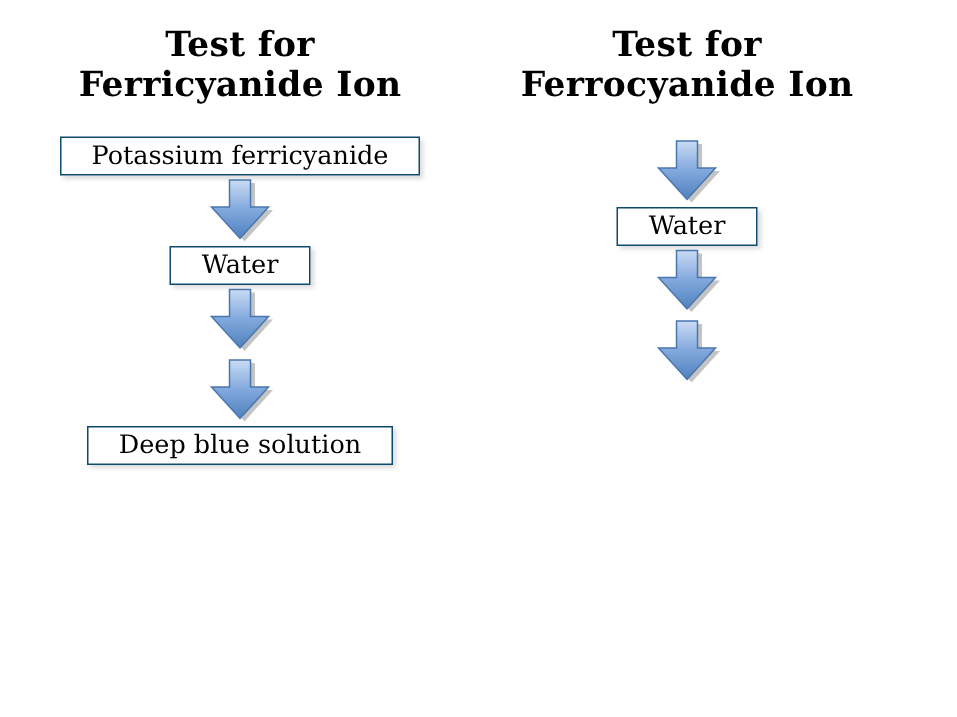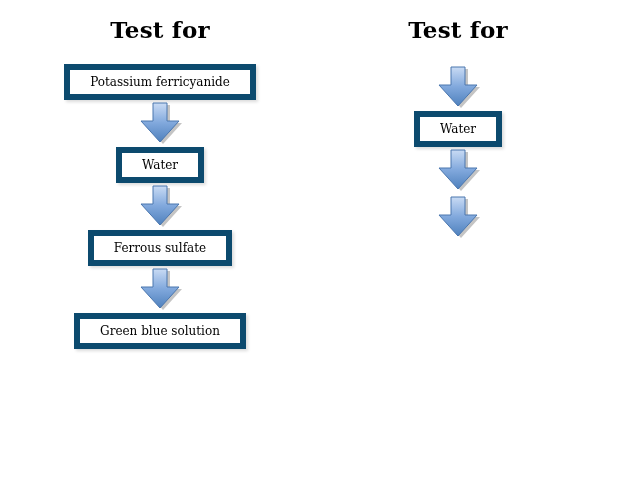--- a/index.html
+++ b/index.html
@@ -34,23 +34,23 @@
     text-align: center;
     letter-spacing: 0.2px;
   }
   .title-line {
     display: block;
     white-space: nowrap;
   }
   .box {
     box-sizing: border-box;
     background: #ffffff;
-    border: 6px solid #0c4a6e;
+    border: 1px solid #0c4a6e;
     padding: 2px 20px;
-    font-size: 12px;
+    font-size: 17px;
     line-height: 20px;
     white-space: nowrap;
     text-align: center;
     box-shadow: 2px 2px 3px rgba(0,0,0,0.14);
   }
   .arrow {
     display: block;
     margin: 2px 0 3px 0;
   }
   .defs-holder {
@@ -70,49 +70,50 @@
         <stop offset="0" stop-color="#c9dbf4"></stop>
         <stop offset="0.5" stop-color="#82a9dd"></stop>
         <stop offset="1" stop-color="#4f81bd"></stop>
       </linearGradient>
     </defs>
   </svg>
 
   <section class="column col-left">
     <h2 class="title">
       <span class="title-line">Test for</span>
+      <span class="title-line">Ferricyanide Ion</span>
     </h2>
 
     <div class="box">Potassium ferricyanide</div>
 
     <svg class="arrow" width="46" height="42" viewBox="0 0 46 42">
       <polygon points="16,1 30,1 30,19 42,19 23,40 4,19 16,19" fill="#c4c4c4" transform="translate(3,2)"></polygon>
       <polygon points="16,1 30,1 30,19 42,19 23,40 4,19 16,19" fill="url(#arrowGrad)" stroke="#4a76ae" stroke-width="1"></polygon>
     </svg>
 
     <div class="box">Water</div>
 
     <svg class="arrow" width="46" height="42" viewBox="0 0 46 42">
       <polygon points="16,1 30,1 30,19 42,19 23,40 4,19 16,19" fill="#c4c4c4" transform="translate(3,2)"></polygon>
       <polygon points="16,1 30,1 30,19 42,19 23,40 4,19 16,19" fill="url(#arrowGrad)" stroke="#4a76ae" stroke-width="1"></polygon>
     </svg>
 
-    <div class="box">Ferrous sulfate</div>
 
     <svg class="arrow" width="46" height="42" viewBox="0 0 46 42">
       <polygon points="16,1 30,1 30,19 42,19 23,40 4,19 16,19" fill="#c4c4c4" transform="translate(3,2)"></polygon>
       <polygon points="16,1 30,1 30,19 42,19 23,40 4,19 16,19" fill="url(#arrowGrad)" stroke="#4a76ae" stroke-width="1"></polygon>
     </svg>
 
-    <div class="box">Green blue solution</div>
+    <div class="box">Deep blue solution</div>
   </section>
 
   <section class="column col-right">
     <h2 class="title">
       <span class="title-line">Test for</span>
+      <span class="title-line">Ferrocyanide Ion</span>
     </h2>
 
 
     <svg class="arrow" width="46" height="42" viewBox="0 0 46 42">
       <polygon points="16,1 30,1 30,19 42,19 23,40 4,19 16,19" fill="#c4c4c4" transform="translate(3,2)"></polygon>
       <polygon points="16,1 30,1 30,19 42,19 23,40 4,19 16,19" fill="url(#arrowGrad)" stroke="#4a76ae" stroke-width="1"></polygon>
     </svg>
 
     <div class="box">Water</div>
 

